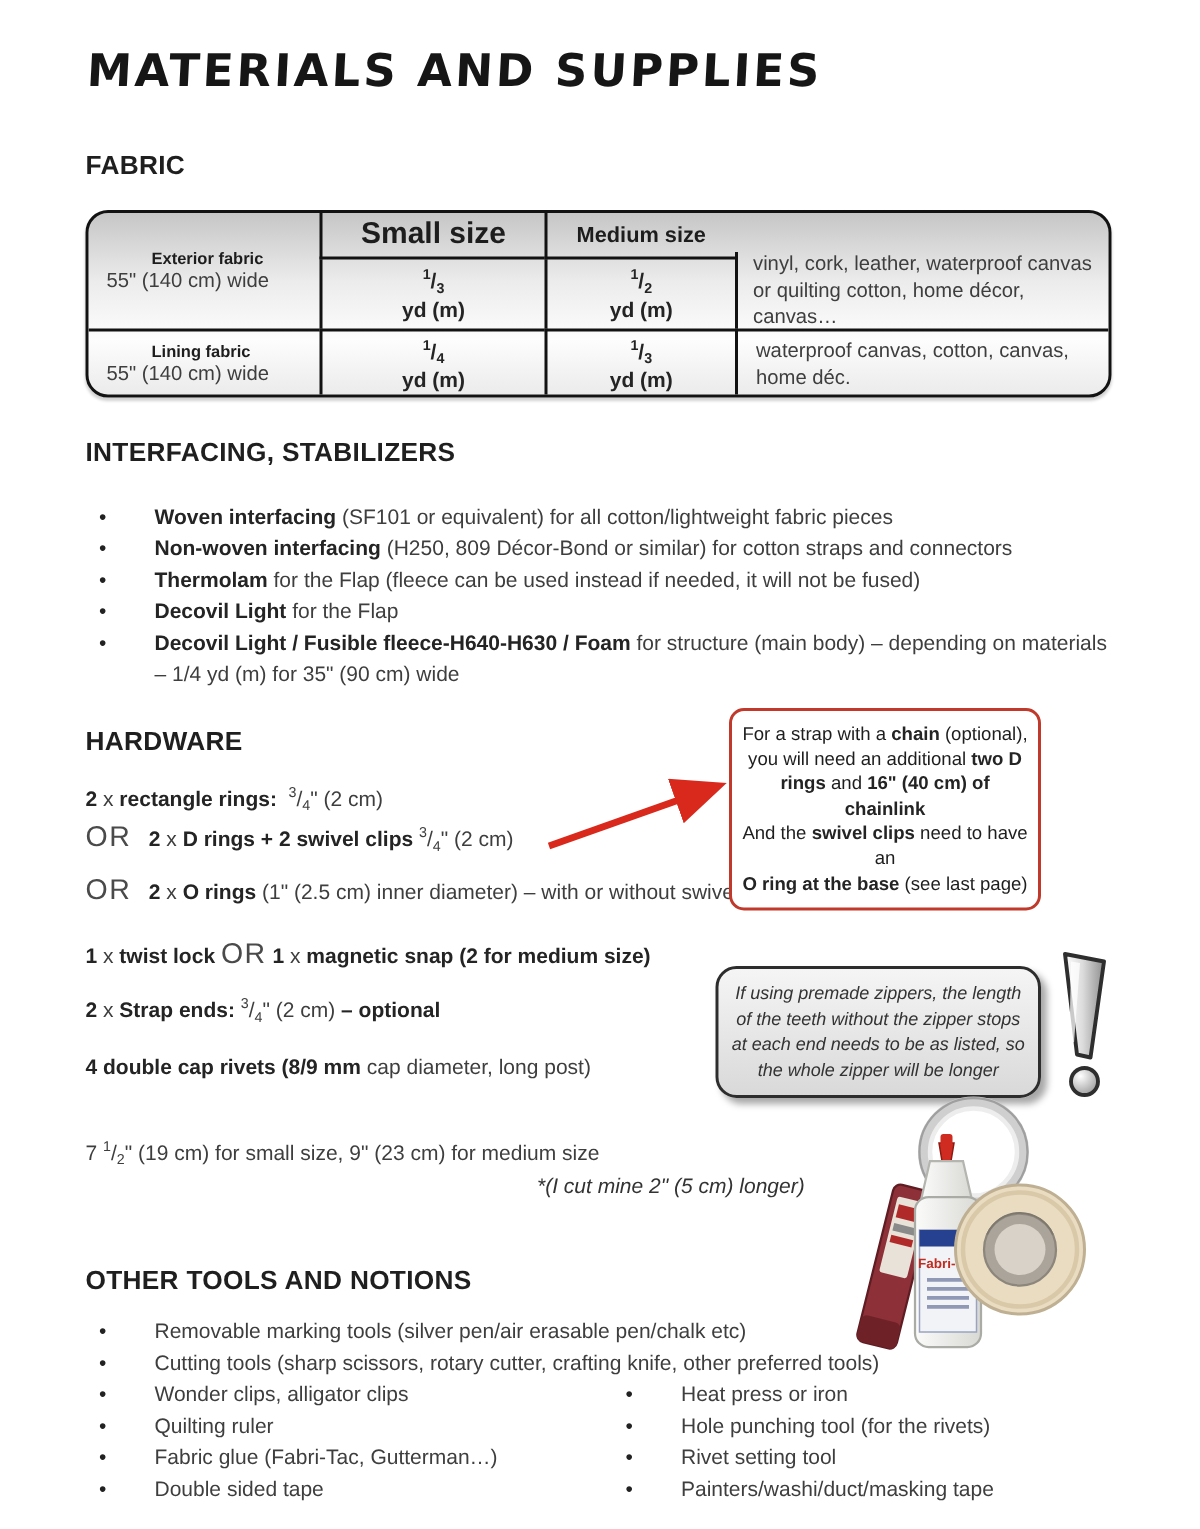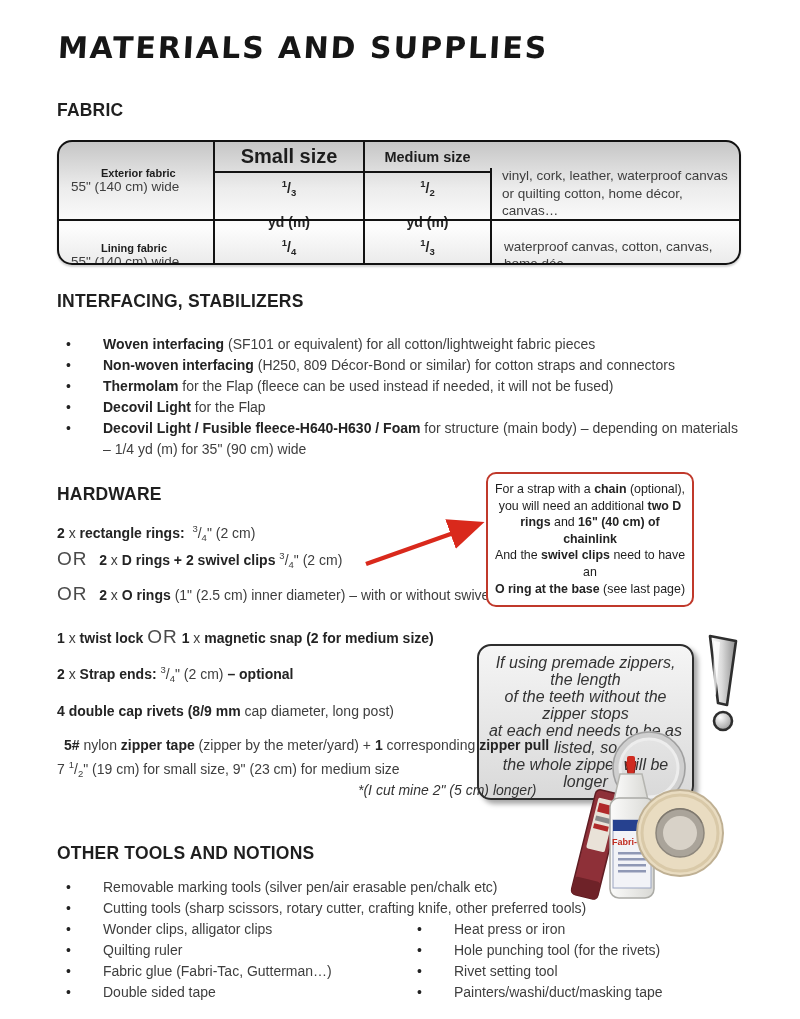--- a/index.html
+++ b/index.html
@@ -4,21 +4,21 @@
 <style>
   * { margin:0; padding:0; box-sizing:border-box; }
   html,body { background:#e9e9e9; }
   .page {
     position:relative; width:800px; height:1019px; margin:0 auto;
     background:#ffffff; overflow:hidden;
     font-family:"Liberation Sans", sans-serif;
     color:#3e3e3e; font-size:14px;
   }
   .abs { position:absolute; }
-  .b { font-weight:bold; color:#242424;margin-top:16px; }
+  .b { font-weight:bold; color:#242424; }
   .i { font-style:italic; }
   .or { font-size:19px; letter-spacing:1px; color:#4a4a4a; }
   .frac { white-space:nowrap; }
   .frac sup { font-size:9.5px; vertical-align:6px; }
   .frac sub { font-size:9.5px; vertical-align:-3px; }
 
   .title {
     left:58px; top:30px; font-family:"DejaVu Sans", sans-serif;
     font-size:30px; font-weight:bold; color:#161616;
     letter-spacing:2px; transform:skewX(-3deg);
@@ -70,21 +70,21 @@
     left:486px; top:472px; width:208px;
     border:2.5px solid #c0392b; border-radius:10px;
     padding:7px 5px 8px 5px; text-align:center;
     font-size:12.4px; line-height:16.6px; color:#1e1e1e;
     background:#ffffff;
   }
   .zip-callout {
     left:477px; top:644px; width:217px;
     border:2px solid #2d2d2d; border-radius:14px;
     padding:8px 6px; text-align:center;
-    font-size:16px; line-height:17px; font-style:italic; color:#333;
+    font-size:12px; line-height:17px; font-style:italic; color:#333;
     background:linear-gradient(180deg,#f5f5f5,#d9d9d9);
     box-shadow:4px 4px 5px rgba(0,0,0,0.35);
   }
   .note { font-style:italic; color:#333; }
 
   .tools-cols { display:flex; }
 </style>
 </head>
 <body>
 
@@ -199,21 +199,20 @@
       <radialGradient id="exd" cx="0.35" cy="0.3" r="0.9">
         <stop offset="0" stop-color="#ffffff"></stop>
           <stop offset="1" stop-color="#8a8a8a"></stop>
       </radialGradient>
     </defs>
     <polygon points="11,3 37,8 28,72 19,70" fill="url(#exg)" stroke="#2e2e2e" stroke-width="2.6" stroke-linejoin="round"></polygon>
     <polygon points="15,8 21,9 17,62 14,60" fill="#ffffff" opacity="0.75"></polygon>
     <circle cx="24" cy="88" r="9" fill="url(#exd)" stroke="#2e2e2e" stroke-width="2.6"></circle>
   </svg>
 
-  <div class="abs hline" style="left:64px; top:737px;"><span class="b">5#</span><span class=""> nylon </span><span class="b">zipper tape</span><span class=""> (zipper by the meter/yard) + </span><span class="b">1</span><span class=""> corresponding </span><span class="b">zipper pull</span></div>
   <div class="abs hline" style="left:57px; top:759px;"><span class="">7 </span><span class="frac"><sup>1</sup>/<sub>2</sub></span><span class="">"  (19 cm) for small size, 9" (23 cm) for medium size</span></div>
   <div class="abs note" style="left:358px; top:782px;"><span class="i">*(I cut mine 2" (5 cm) longer)</span></div>
 
   <svg class="abs" style="left:552px; top:728px;" width="200" height="175" viewBox="0 0 200 175">
     <defs>
       <linearGradient id="bt" x1="0" y1="0" x2="1" y2="0">
         <stop offset="0" stop-color="#fbfbfa"></stop>
           <stop offset="1" stop-color="#d8d8d4"></stop>
       </linearGradient>
     </defs>

